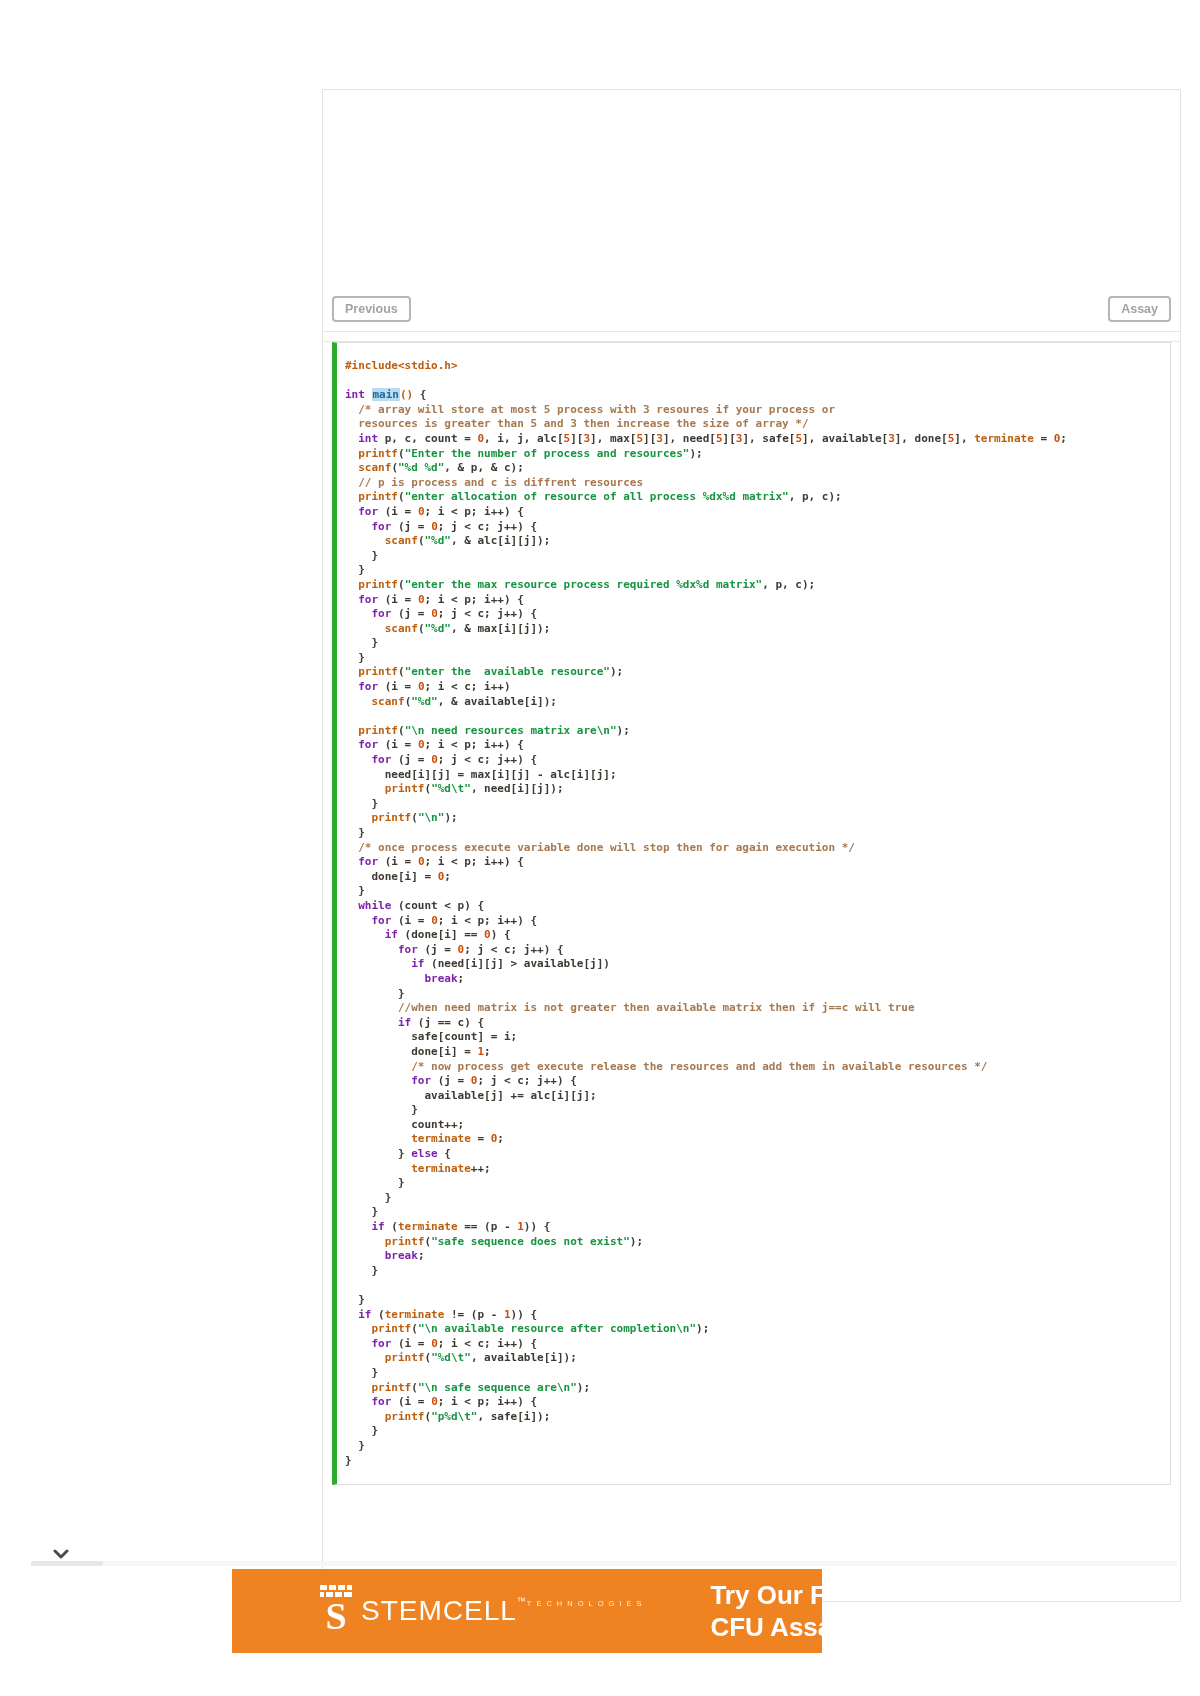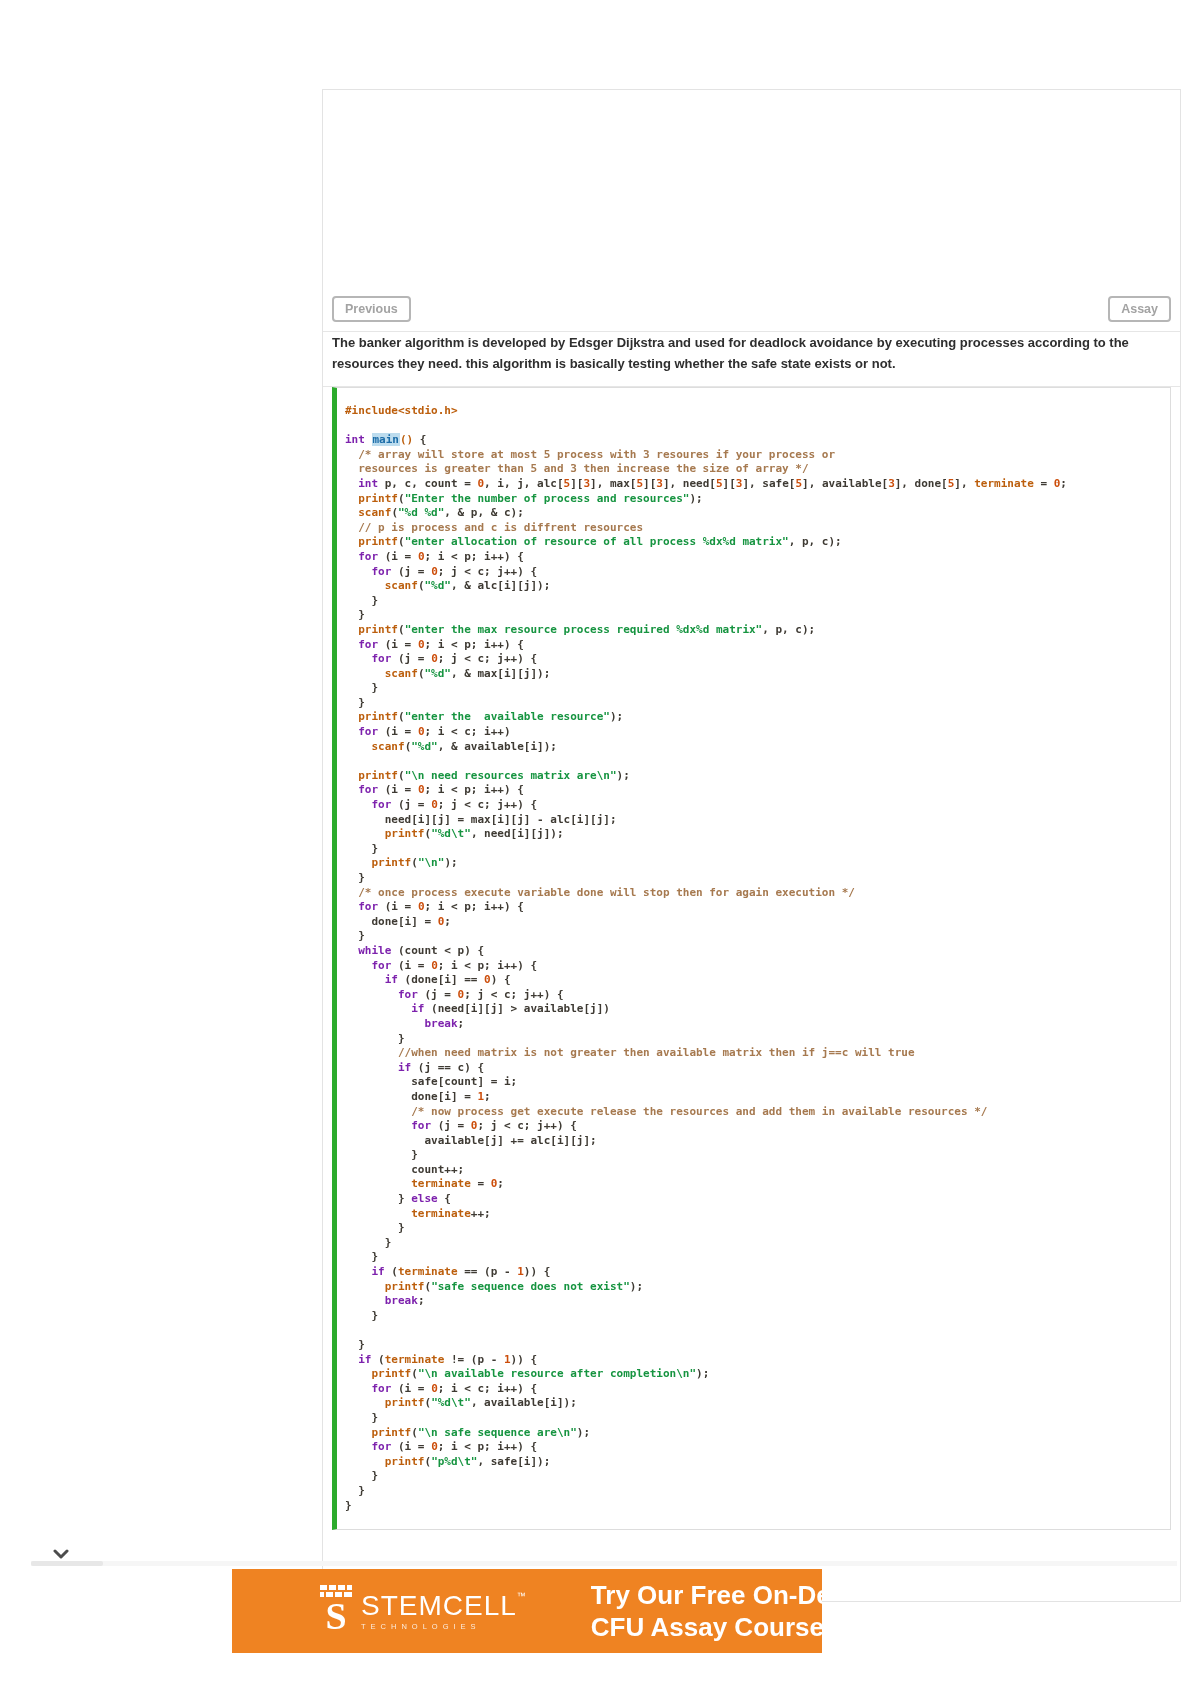--- a/index.html
+++ b/index.html
@@ -42,40 +42,39 @@
   .hscroll{position:absolute;left:31px;top:1561px;width:1146px;height:5px;background:#f6f6f6;}
   .hthumb{width:72px;height:5px;background:#e7e7e7;border-radius:2px;}
   .ad-banner{
     position:absolute;left:232px;top:1569px;width:590px;height:84px;
     background:var(--ad_orange,#ef8322);overflow:hidden;
     display:flex;align-items:center;gap:64px;
     box-sizing:border-box;padding-left:86px;
     color:var(--ad_text,#ffffff);cursor:pointer;
   }
   .logo{display:flex;align-items:center;gap:7px;}
-  .logo-text-wrap{display:flex;flex-direction:column;}
+  .logo-text-wrap{display:flex;flex-direction:row;}
   .logo-name{font-size:28px;font-weight:400;letter-spacing:1px;line-height:1;white-space:nowrap;}
   .tm{font-size:9px;vertical-align:top;line-height:1;}
   .logo-sub{font-size:7.5px;letter-spacing:5px;opacity:.85;margin-top:2px;white-space:nowrap;}
   .ad-copy{font-size:26px;font-weight:600;line-height:32px;white-space:nowrap;}
 </style>
 </head>
 <body>
 
 <div class="container">
   <div class="ad-slot"></div>
 
   <div class="nav-row">
     <button class="nav-btn">Previous</button>
     <button class="nav-btn">Assay</button>
   </div>
 
   <hr class="rule">
 
-  <p class="desc">The banker algorithm is developed by Edsger Dijkstra and used for deadlock avoidance by executing processes according to the resources they need. this algorithm is basically testing whether the safe state exists or not.</p>
 
   <hr class="rule">
 
 
   <pre class="code" id="code-block"><div class="ln"><span class="t-f">#include&lt;stdio.h&gt;</span></div><div class="ln">&nbsp;</div><div class="ln"><span class="t-k">int</span><span class="t-p"> </span><span class="t-m">main</span><span class="t-f">()</span><span class="t-p"> {</span></div><div class="ln"><span class="t-p">  </span><span class="t-c">/* array will store at most 5 process with 3 resoures if your process or</span></div><div class="ln"><span class="t-p">  </span><span class="t-c">resources is greater than 5 and 3 then increase the size of array */</span></div><div class="ln"><span class="t-p">  </span><span class="t-k">int</span><span class="t-p"> p, c, count = </span><span class="t-n">0</span><span class="t-p">, i, j, alc[</span><span class="t-n">5</span><span class="t-p">][</span><span class="t-n">3</span><span class="t-p">], max[</span><span class="t-n">5</span><span class="t-p">][</span><span class="t-n">3</span><span class="t-p">], need[</span><span class="t-n">5</span><span class="t-p">][</span><span class="t-n">3</span><span class="t-p">], safe[</span><span class="t-n">5</span><span class="t-p">], available[</span><span class="t-n">3</span><span class="t-p">], done[</span><span class="t-n">5</span><span class="t-p">], </span><span class="t-f">terminate</span><span class="t-p"> = </span><span class="t-n">0</span><span class="t-p">;</span></div><div class="ln"><span class="t-p">  </span><span class="t-f">printf</span><span class="t-p">(</span><span class="t-s">"Enter the number of process and resources"</span><span class="t-p">);</span></div><div class="ln"><span class="t-p">  </span><span class="t-f">scanf</span><span class="t-p">(</span><span class="t-s">"%d %d"</span><span class="t-p">, &amp; p, &amp; c);</span></div><div class="ln"><span class="t-p">  </span><span class="t-c">// p is process and c is diffrent resources</span></div><div class="ln"><span class="t-p">  </span><span class="t-f">printf</span><span class="t-p">(</span><span class="t-s">"enter allocation of resource of all process %dx%d matrix"</span><span class="t-p">, p, c);</span></div><div class="ln"><span class="t-p">  </span><span class="t-k">for</span><span class="t-p"> (i = </span><span class="t-n">0</span><span class="t-p">; i &lt; p; i++) {</span></div><div class="ln"><span class="t-p">    </span><span class="t-k">for</span><span class="t-p"> (j = </span><span class="t-n">0</span><span class="t-p">; j &lt; c; j++) {</span></div><div class="ln"><span class="t-p">      </span><span class="t-f">scanf</span><span class="t-p">(</span><span class="t-s">"%d"</span><span class="t-p">, &amp; alc[i][j]);</span></div><div class="ln"><span class="t-p">    }</span></div><div class="ln"><span class="t-p">  }</span></div><div class="ln"><span class="t-p">  </span><span class="t-f">printf</span><span class="t-p">(</span><span class="t-s">"enter the max resource process required %dx%d matrix"</span><span class="t-p">, p, c);</span></div><div class="ln"><span class="t-p">  </span><span class="t-k">for</span><span class="t-p"> (i = </span><span class="t-n">0</span><span class="t-p">; i &lt; p; i++) {</span></div><div class="ln"><span class="t-p">    </span><span class="t-k">for</span><span class="t-p"> (j = </span><span class="t-n">0</span><span class="t-p">; j &lt; c; j++) {</span></div><div class="ln"><span class="t-p">      </span><span class="t-f">scanf</span><span class="t-p">(</span><span class="t-s">"%d"</span><span class="t-p">, &amp; max[i][j]);</span></div><div class="ln"><span class="t-p">    }</span></div><div class="ln"><span class="t-p">  }</span></div><div class="ln"><span class="t-p">  </span><span class="t-f">printf</span><span class="t-p">(</span><span class="t-s">"enter the  available resource"</span><span class="t-p">);</span></div><div class="ln"><span class="t-p">  </span><span class="t-k">for</span><span class="t-p"> (i = </span><span class="t-n">0</span><span class="t-p">; i &lt; c; i++)</span></div><div class="ln"><span class="t-p">    </span><span class="t-f">scanf</span><span class="t-p">(</span><span class="t-s">"%d"</span><span class="t-p">, &amp; available[i]);</span></div><div class="ln">&nbsp;</div><div class="ln"><span class="t-p">  </span><span class="t-f">printf</span><span class="t-p">(</span><span class="t-s">"\n need resources matrix are\n"</span><span class="t-p">);</span></div><div class="ln"><span class="t-p">  </span><span class="t-k">for</span><span class="t-p"> (i = </span><span class="t-n">0</span><span class="t-p">; i &lt; p; i++) {</span></div><div class="ln"><span class="t-p">    </span><span class="t-k">for</span><span class="t-p"> (j = </span><span class="t-n">0</span><span class="t-p">; j &lt; c; j++) {</span></div><div class="ln"><span class="t-p">      need[i][j] = max[i][j] - alc[i][j];</span></div><div class="ln"><span class="t-p">      </span><span class="t-f">printf</span><span class="t-p">(</span><span class="t-s">"%d\t"</span><span class="t-p">, need[i][j]);</span></div><div class="ln"><span class="t-p">    }</span></div><div class="ln"><span class="t-p">    </span><span class="t-f">printf</span><span class="t-p">(</span><span class="t-s">"\n"</span><span class="t-p">);</span></div><div class="ln"><span class="t-p">  }</span></div><div class="ln"><span class="t-p">  </span><span class="t-c">/* once process execute variable done will stop then for again execution */</span></div><div class="ln"><span class="t-p">  </span><span class="t-k">for</span><span class="t-p"> (i = </span><span class="t-n">0</span><span class="t-p">; i &lt; p; i++) {</span></div><div class="ln"><span class="t-p">    done[i] = </span><span class="t-n">0</span><span class="t-p">;</span></div><div class="ln"><span class="t-p">  }</span></div><div class="ln"><span class="t-p">  </span><span class="t-k">while</span><span class="t-p"> (count &lt; p) {</span></div><div class="ln"><span class="t-p">    </span><span class="t-k">for</span><span class="t-p"> (i = </span><span class="t-n">0</span><span class="t-p">; i &lt; p; i++) {</span></div><div class="ln"><span class="t-p">      </span><span class="t-k">if</span><span class="t-p"> (done[i] == </span><span class="t-n">0</span><span class="t-p">) {</span></div><div class="ln"><span class="t-p">        </span><span class="t-k">for</span><span class="t-p"> (j = </span><span class="t-n">0</span><span class="t-p">; j &lt; c; j++) {</span></div><div class="ln"><span class="t-p">          </span><span class="t-k">if</span><span class="t-p"> (need[i][j] &gt; available[j])</span></div><div class="ln"><span class="t-p">            </span><span class="t-k">break</span><span class="t-p">;</span></div><div class="ln"><span class="t-p">        }</span></div><div class="ln"><span class="t-p">        </span><span class="t-c">//when need matrix is not greater then available matrix then if j==c will true</span></div><div class="ln"><span class="t-p">        </span><span class="t-k">if</span><span class="t-p"> (j == c) {</span></div><div class="ln"><span class="t-p">          safe[count] = i;</span></div><div class="ln"><span class="t-p">          done[i] = </span><span class="t-n">1</span><span class="t-p">;</span></div><div class="ln"><span class="t-p">          </span><span class="t-c">/* now process get execute release the resources and add them in available resources */</span></div><div class="ln"><span class="t-p">          </span><span class="t-k">for</span><span class="t-p"> (j = </span><span class="t-n">0</span><span class="t-p">; j &lt; c; j++) {</span></div><div class="ln"><span class="t-p">            available[j] += alc[i][j];</span></div><div class="ln"><span class="t-p">          }</span></div><div class="ln"><span class="t-p">          count++;</span></div><div class="ln"><span class="t-p">          </span><span class="t-f">terminate</span><span class="t-p"> = </span><span class="t-n">0</span><span class="t-p">;</span></div><div class="ln"><span class="t-p">        } </span><span class="t-k">else</span><span class="t-p"> {</span></div><div class="ln"><span class="t-p">          </span><span class="t-f">terminate</span><span class="t-p">++;</span></div><div class="ln"><span class="t-p">        }</span></div><div class="ln"><span class="t-p">      }</span></div><div class="ln"><span class="t-p">    }</span></div><div class="ln"><span class="t-p">    </span><span class="t-k">if</span><span class="t-p"> (</span><span class="t-f">terminate</span><span class="t-p"> == (p - </span><span class="t-n">1</span><span class="t-p">)) {</span></div><div class="ln"><span class="t-p">      </span><span class="t-f">printf</span><span class="t-p">(</span><span class="t-s">"safe sequence does not exist"</span><span class="t-p">);</span></div><div class="ln"><span class="t-p">      </span><span class="t-k">break</span><span class="t-p">;</span></div><div class="ln"><span class="t-p">    }</span></div><div class="ln">&nbsp;</div><div class="ln"><span class="t-p">  }</span></div><div class="ln"><span class="t-p">  </span><span class="t-k">if</span><span class="t-p"> (</span><span class="t-f">terminate</span><span class="t-p"> != (p - </span><span class="t-n">1</span><span class="t-p">)) {</span></div><div class="ln"><span class="t-p">    </span><span class="t-f">printf</span><span class="t-p">(</span><span class="t-s">"\n available resource after completion\n"</span><span class="t-p">);</span></div><div class="ln"><span class="t-p">    </span><span class="t-k">for</span><span class="t-p"> (i = </span><span class="t-n">0</span><span class="t-p">; i &lt; c; i++) {</span></div><div class="ln"><span class="t-p">      </span><span class="t-f">printf</span><span class="t-p">(</span><span class="t-s">"%d\t"</span><span class="t-p">, available[i]);</span></div><div class="ln"><span class="t-p">    }</span></div><div class="ln"><span class="t-p">    </span><span class="t-f">printf</span><span class="t-p">(</span><span class="t-s">"\n safe sequence are\n"</span><span class="t-p">);</span></div><div class="ln"><span class="t-p">    </span><span class="t-k">for</span><span class="t-p"> (i = </span><span class="t-n">0</span><span class="t-p">; i &lt; p; i++) {</span></div><div class="ln"><span class="t-p">      </span><span class="t-f">printf</span><span class="t-p">(</span><span class="t-s">"p%d\t"</span><span class="t-p">, safe[i]);</span></div><div class="ln"><span class="t-p">    }</span></div><div class="ln"><span class="t-p">  }</span></div><div class="ln"><span class="t-p">}</span></div></pre>
 </div>
 
 <span class="chevron">
   <svg width="16" height="10" viewBox="0 0 16 10">
     <polyline points="2,2 8,8 14,2" fill="none" stroke="#4c4c4c" stroke-width="3" stroke-linecap="round" stroke-linejoin="round"></polyline>

